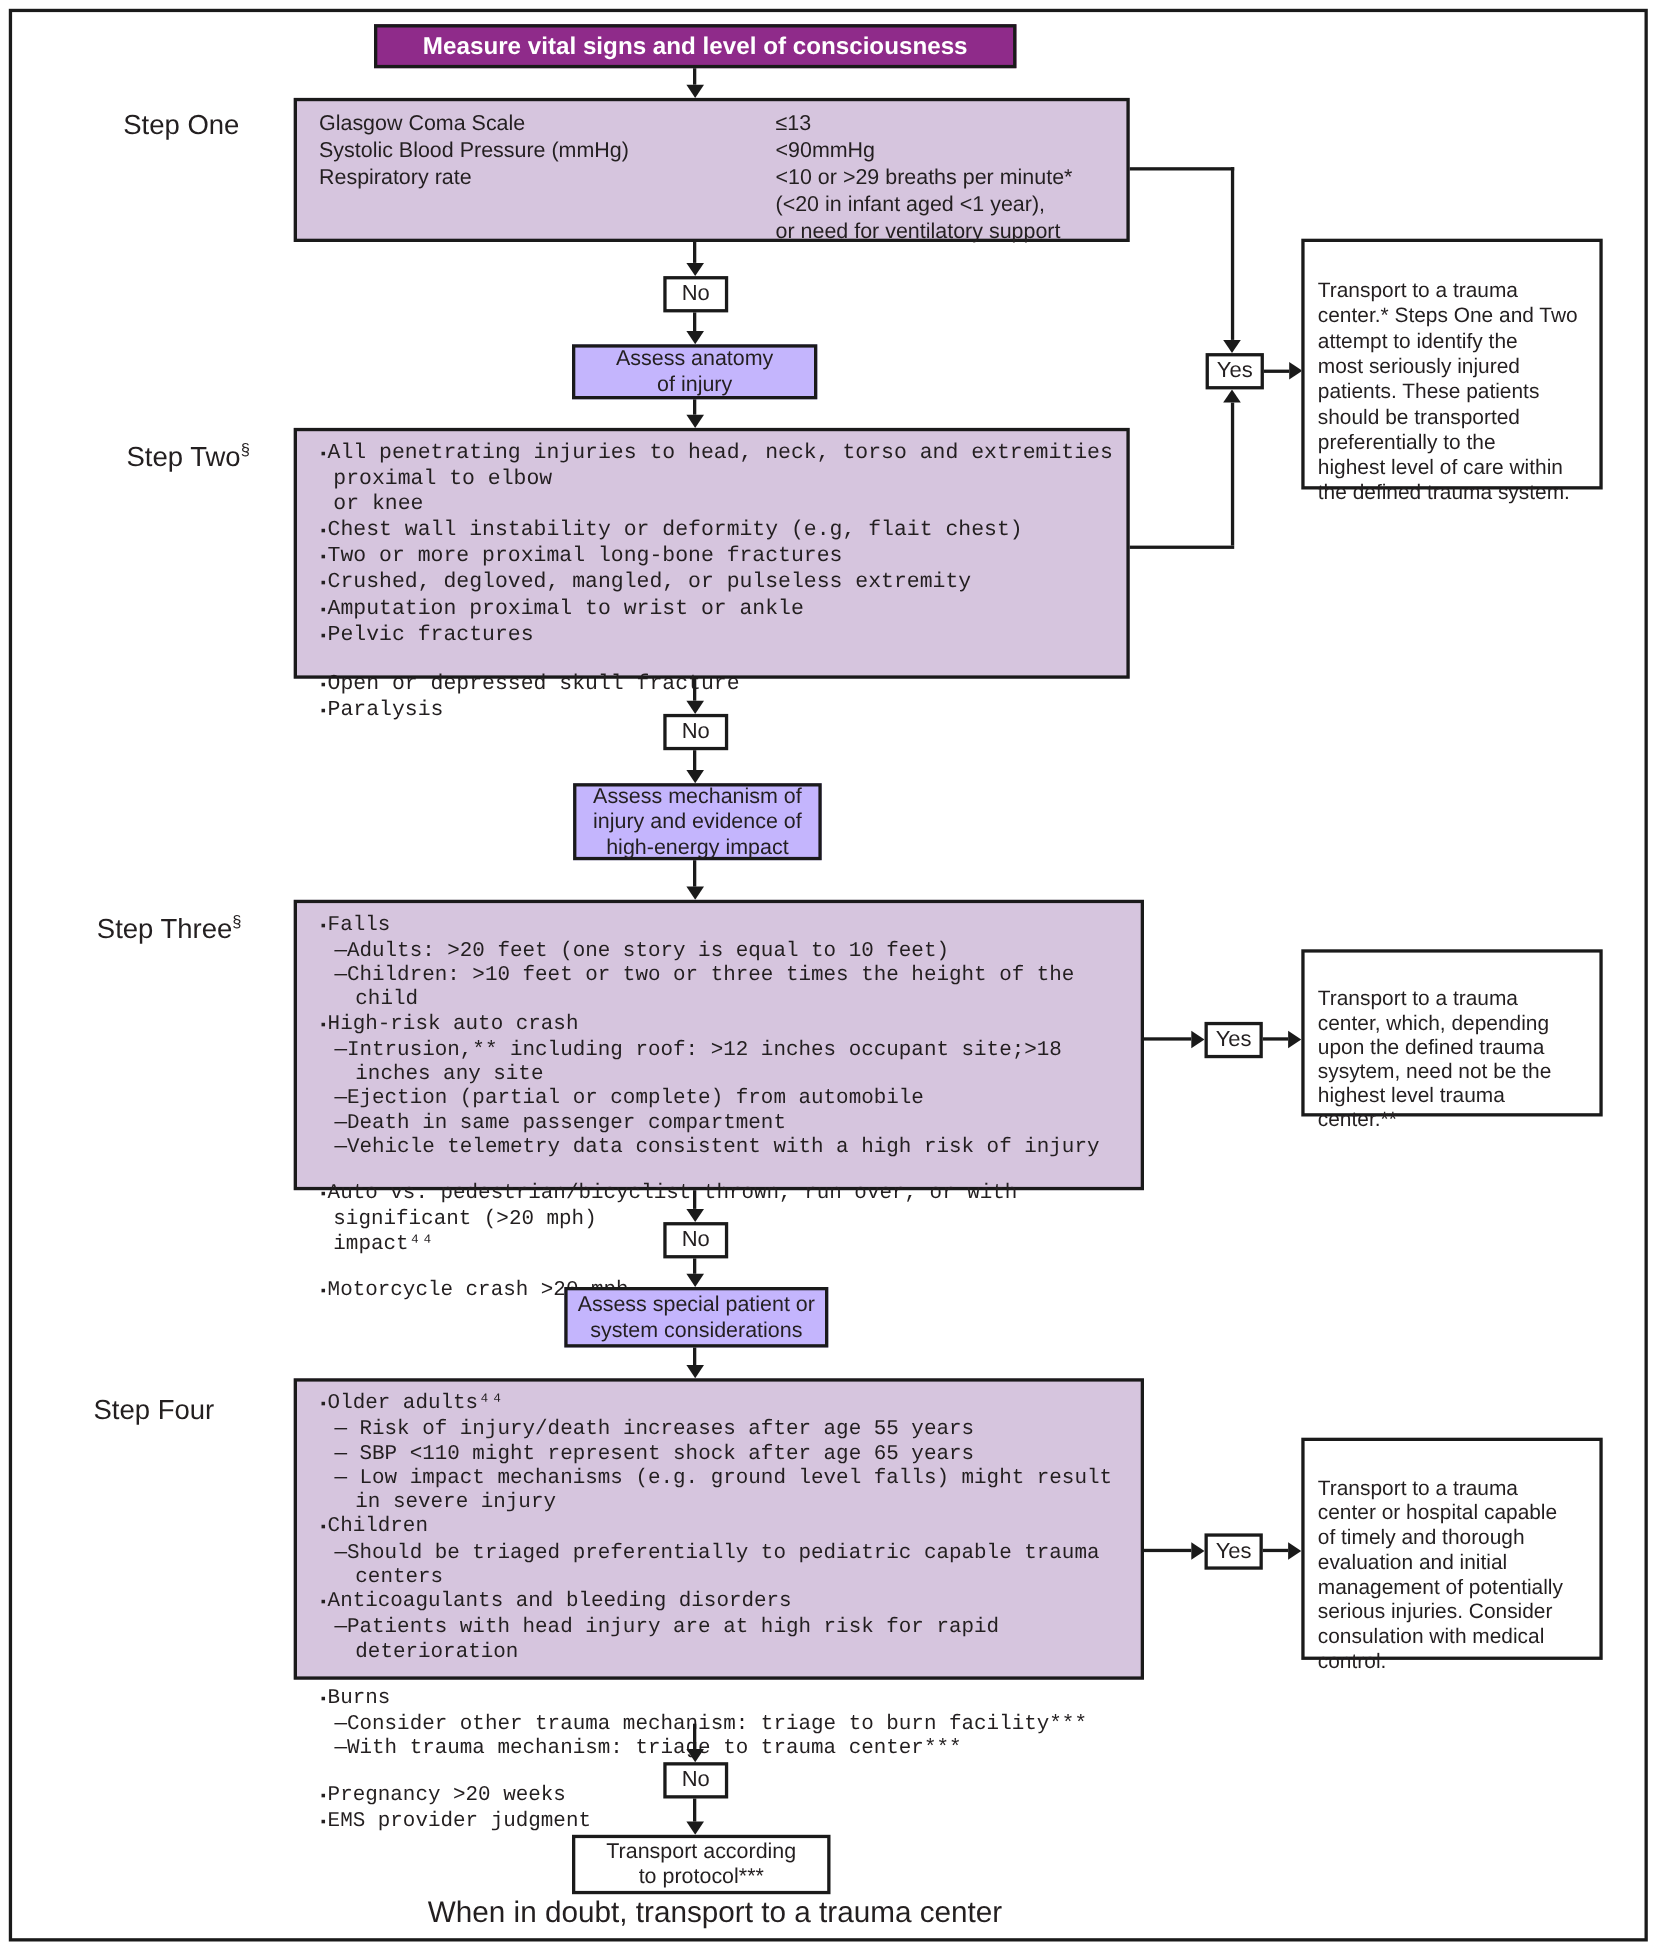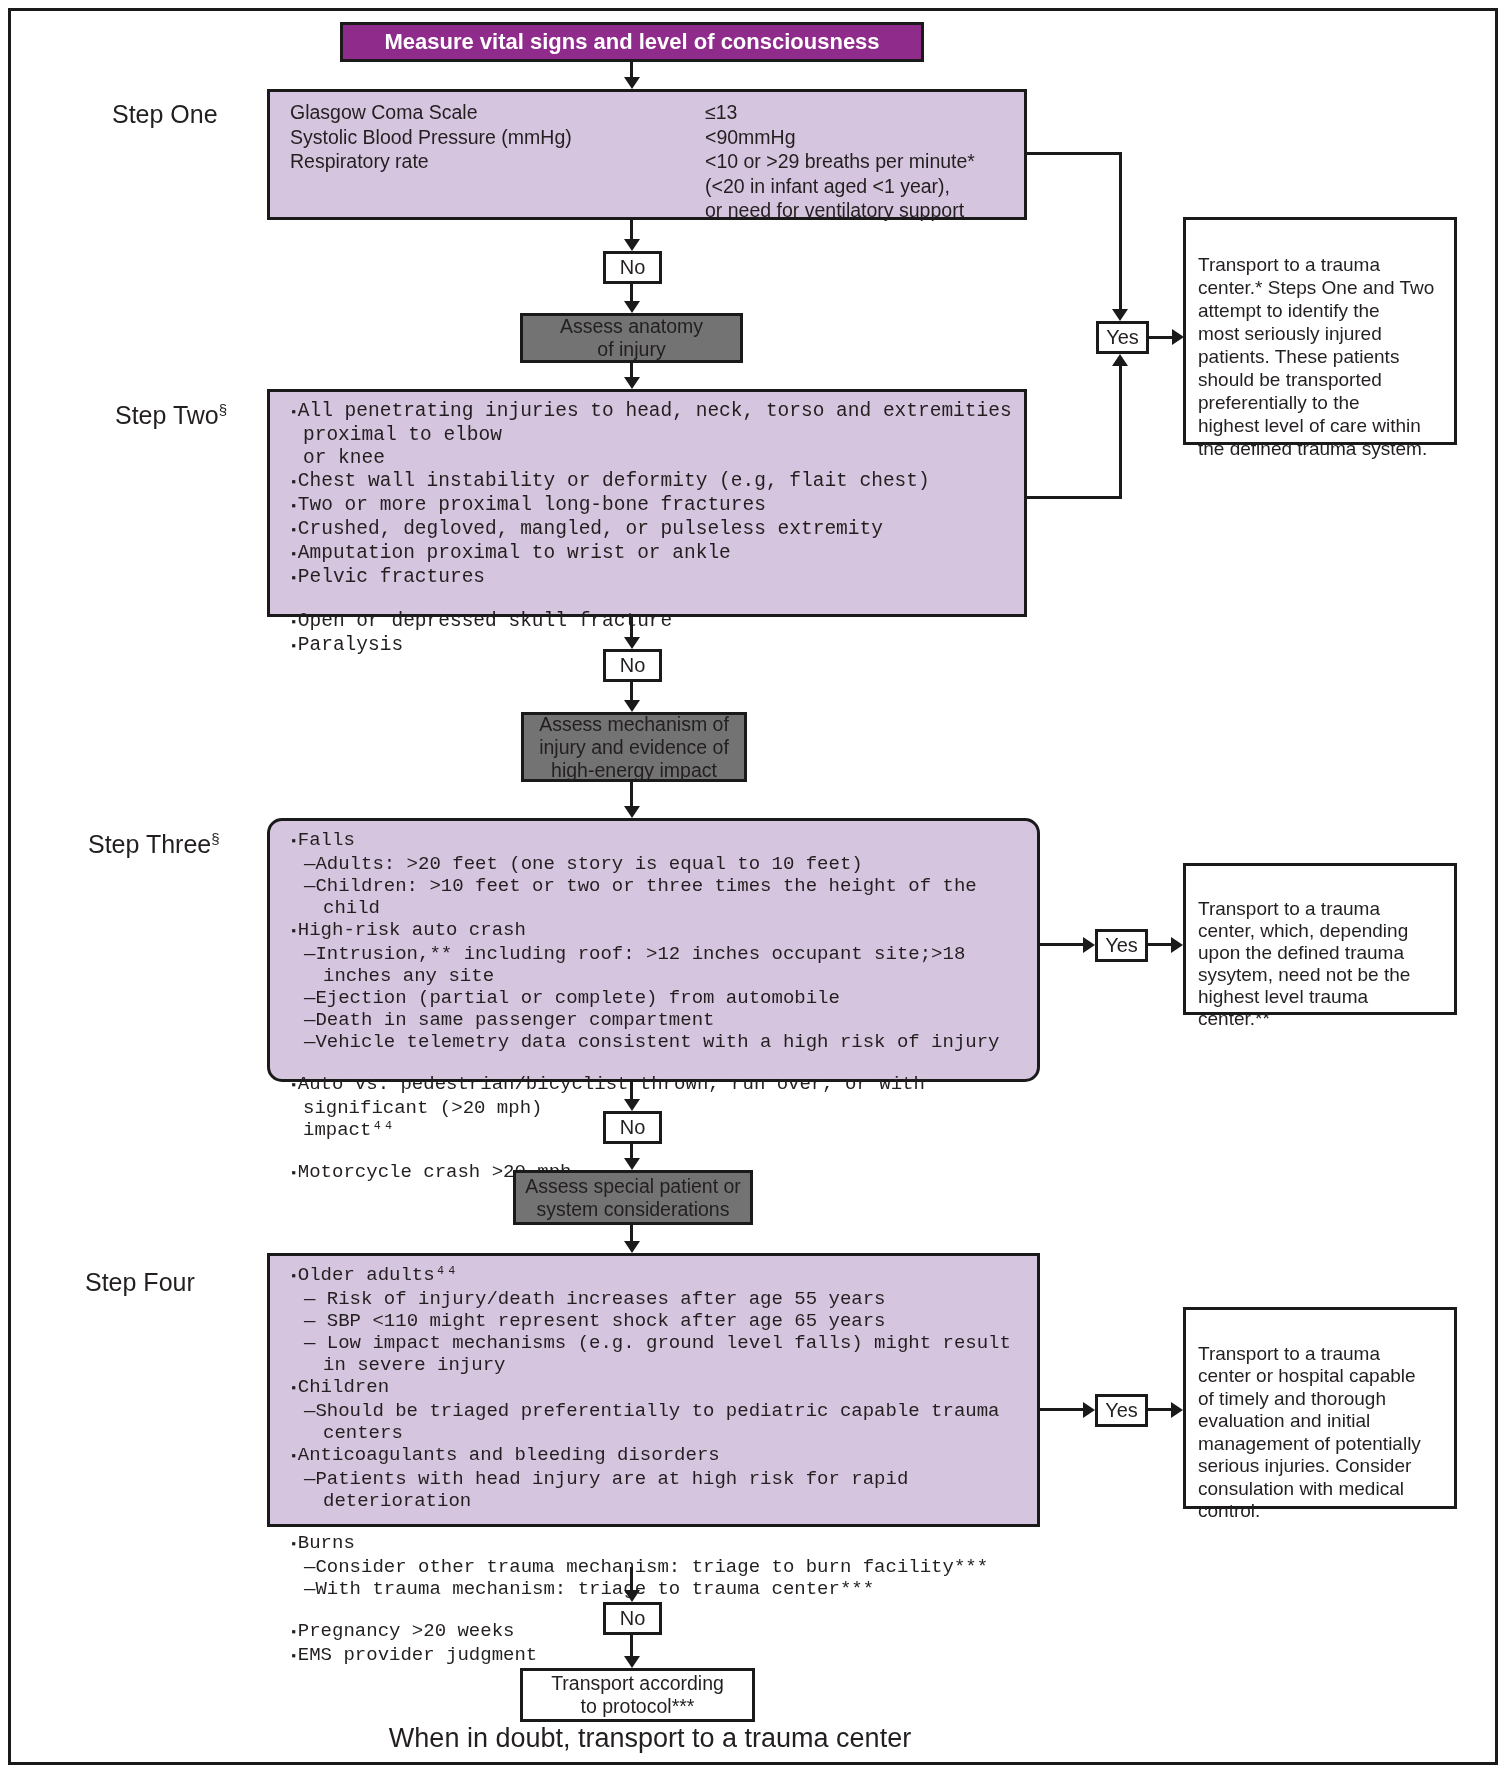--- a/index.html
+++ b/index.html
@@ -13,21 +13,21 @@
   .stepbox{background:#d6c5de;border:3px solid #1a1a1a;}
   .steplabel{font-size:25px;color:#231f20;white-space:nowrap;}
   .steplabel sup{font-size:15px;}
   .vline{width:3px;background:#1a1a1a;}
   .hline{height:3px;background:#1a1a1a;}
   .ah-d{width:0;height:0;border-left:8px solid transparent;border-right:8px solid transparent;border-top:12px solid #1a1a1a;}
   .ah-u{width:0;height:0;border-left:8px solid transparent;border-right:8px solid transparent;border-bottom:12px solid #1a1a1a;}
   .ah-r{width:0;height:0;border-top:8px solid transparent;border-bottom:8px solid transparent;border-left:12px solid #1a1a1a;}
   .small{border:3px solid #1a1a1a;background:#ffffff;display:flex;align-items:center;justify-content:center;
          font-size:20px;}
-  .assess{border:3px solid #1a1a1a;background:#737373;display:flex;align-items:center;justify-content:center;
+  .assess{border:3px solid #1a1a1a;background:#c4b5fd;display:flex;align-items:center;justify-content:center;
           font-size:19.5px;line-height:23px;text-align:center;white-space:pre-line;}
   .outcome{border:3px solid #1a1a1a;background:#ffffff;font-size:19px;padding:10px 8px 8px 12px;white-space:pre-line;}
   .o1{line-height:23px;}.o2{line-height:22px;}.o3{line-height:22.5px;}
   .s1-grid{padding:8px 10px 0 20px;display:grid;grid-template-columns:415px 1fr;font-size:19.5px;line-height:24.5px;}
   .s1-v{white-space:pre-line;}
   .items{padding:8px 10px 0 20px;}
   .s2 .items{font-size:19.5px;line-height:23px;}
   .s3 .items{font-size:19px;line-height:22px;}
   .s4 .items{font-size:19px;line-height:22px;}
   .it{padding-left:13px;text-indent:-13px;font-family:Liberation Mono, monospace;}
@@ -135,21 +135,21 @@
     <span>Assess mechanism of
 injury and evidence of
 high-energy impact</span>
   </div>
   <div class="abs vline" style="left:630px;top:782px;height:24px;"></div>
   <div class="abs ah-d" style="left:624px;top:806px;"></div>
 
   <div class="abs steplabel" style="left:88px;top:830px;">
     <span>Step Three</span><sup>§</sup>
   </div>
-  <div class="abs stepbox s3" style="left:267px;top:818px;width:773px;height:264px;border-radius:15px;">
+  <div class="abs stepbox s3" style="left:267px;top:818px;width:773px;height:264px;">
     <div class="items">
       <div class="it"><span class="m sq">▪</span><span class="t">Falls</span></div>
       <div class="it dash"><span class="m">—</span><span class="t">Adults: &gt;20 feet (one story is equal to 10 feet)</span></div>
       <div class="it dash"><span class="m">—</span><span class="t">Children: &gt;10 feet or two or three times the height of the child</span></div>
       <div class="it"><span class="m sq">▪</span><span class="t">High-risk auto crash</span></div>
       <div class="it dash"><span class="m">—</span><span class="t">Intrusion,** including roof: &gt;12 inches occupant site;&gt;18 inches any site</span></div>
       <div class="it dash"><span class="m">—</span><span class="t">Ejection (partial or complete) from automobile</span></div>
       <div class="it dash"><span class="m">—</span><span class="t">Death in same passenger compartment</span></div>
       <div class="it dash"><span class="m">—</span><span class="t">Vehicle telemetry data consistent with a high risk of injury</span></div>
       <div class="it gap"><span class="m sq">▪</span><span class="t">Auto vs. pedestrian/bicyclist thrown, run over, or with significant (&gt;20 mph)

